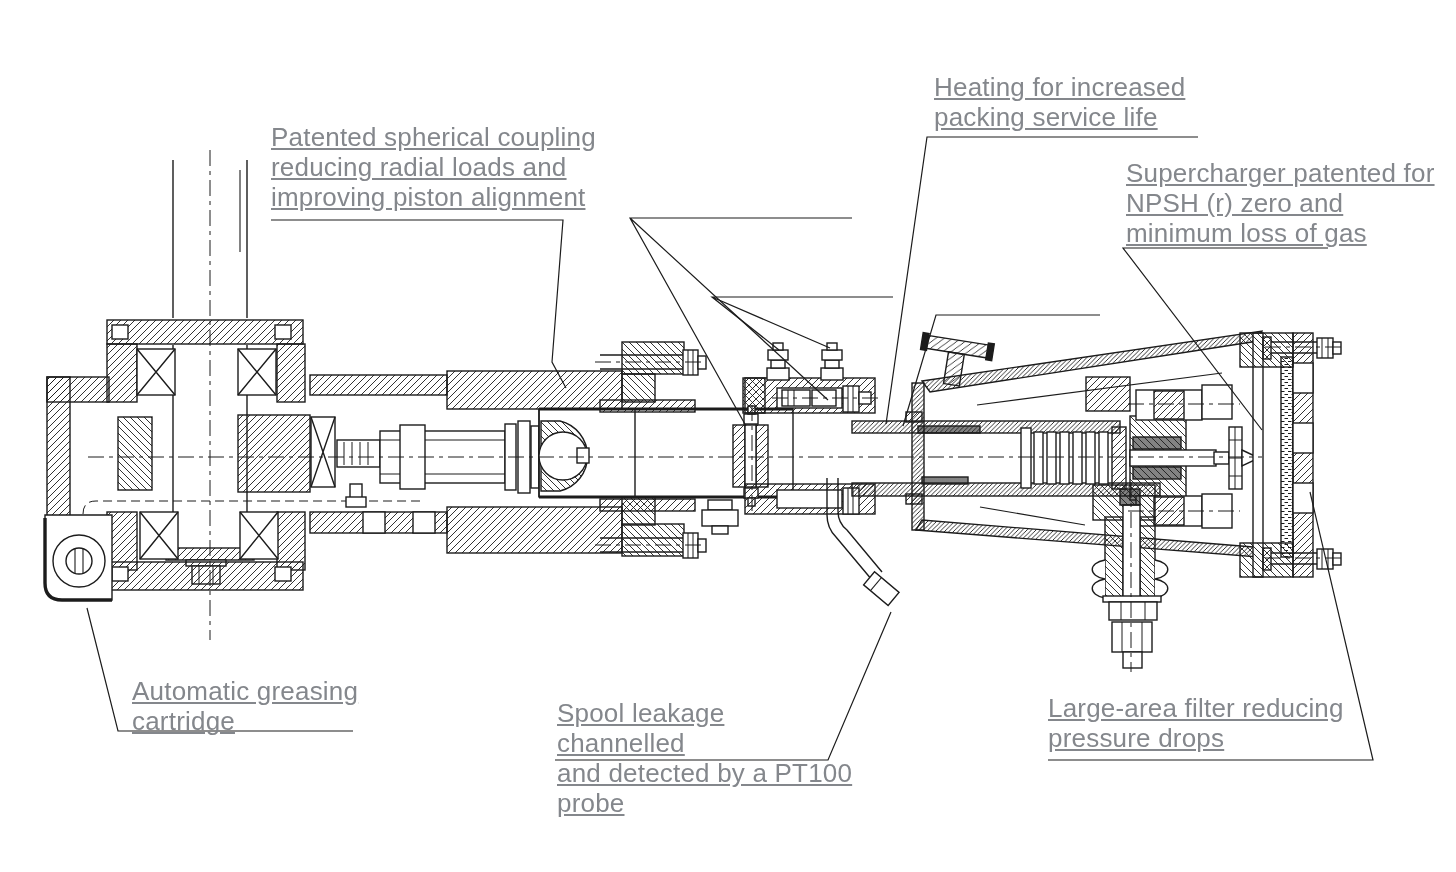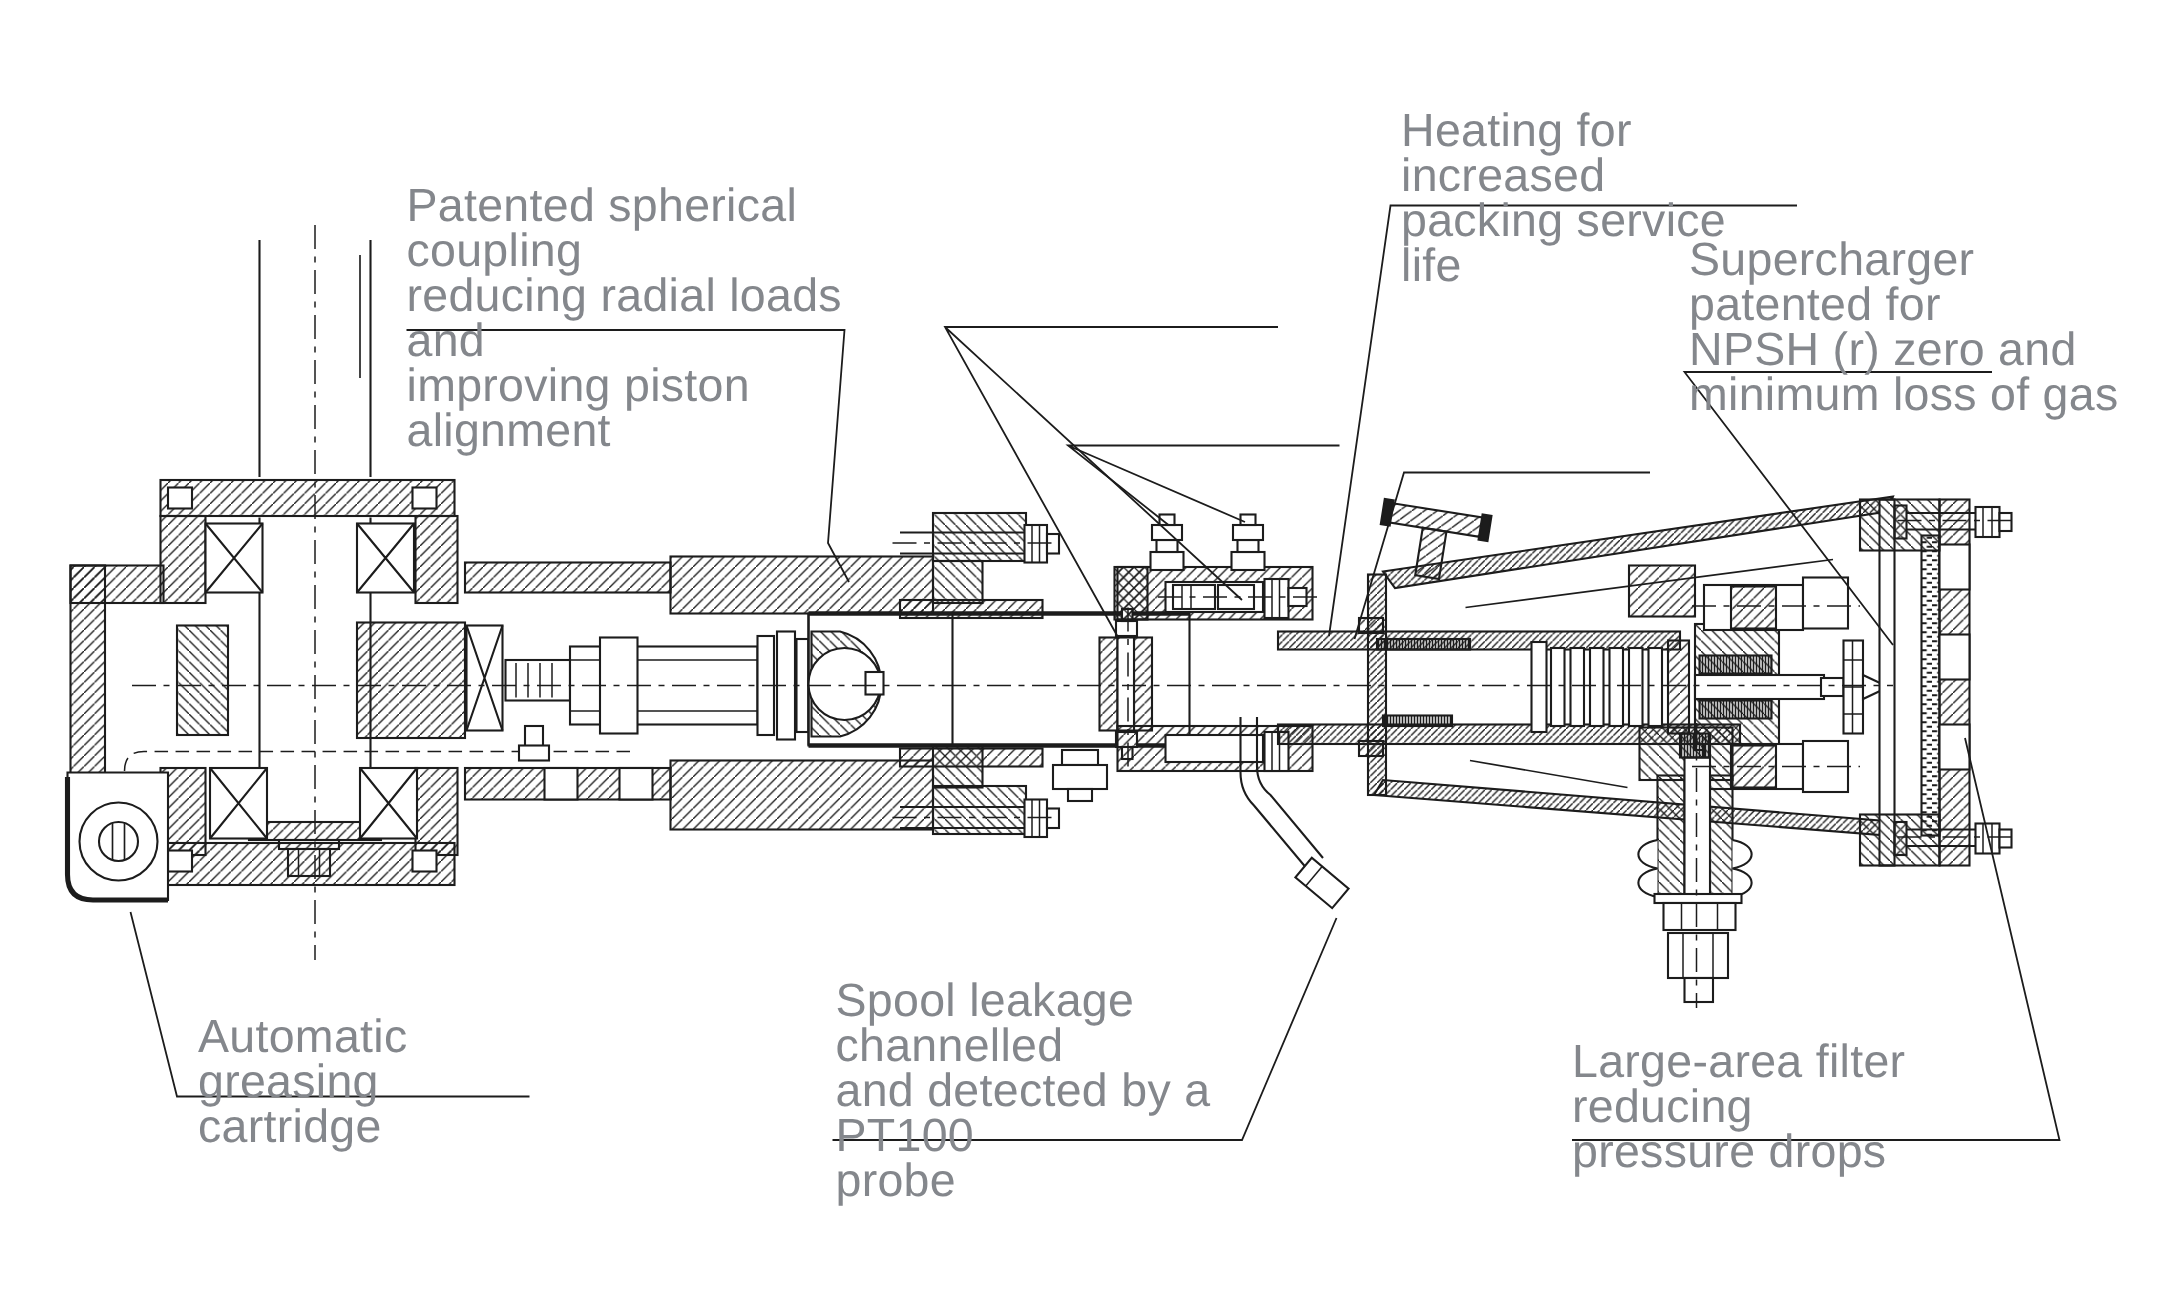--- a/index.html
+++ b/index.html
@@ -2,22 +2,22 @@
 <html><head>
 <meta charset="utf-8">
 <style>
   html,body{margin:0;padding:0;background:#ffffff;}
   .stage{
     position:relative;width:1456px;height:872px;background:#ffffff;
     font-family:"Liberation Sans",sans-serif;overflow:hidden;
   }
   .stage svg{position:absolute;left:0;top:0;}
   .lbl{
-    position:absolute;color:#84878c;font-size:31px;line-height:30px;
-    white-space:pre-line;letter-spacing:.2px;
+    position:absolute;color:#84878c;font-size:26px;line-height:30px;
+    white-space:pre-line;letter-spacing:.2px;text-decoration:underline;
   }
 </style>
 </head>
 <body>
 
 <div class="stage">
 
 <svg width="1456" height="872" viewBox="0 0 1456 872">
   <defs>
     <pattern id="h1" width="7" height="7" patternUnits="userSpaceOnUse">
@@ -345,20 +345,20 @@
 packing service life</div>
 
 
 <div class="lbl" style="left:1126px;top:158px;width:310px">Supercharger patented for
 NPSH (r) zero and
 minimum loss of gas</div>
 
 <div class="lbl" style="left:132px;top:676px;width:240px">Automatic greasing
 cartridge</div>
 
-<div class="lbl" style="left:557px;top:652px;width:300px">Spool leakage channelled
+<div class="lbl" style="left:557px;top:698px;width:300px">Spool leakage channelled
 and detected by a PT100
 probe</div>
 
 <div class="lbl" style="left:1048px;top:693px;width:340px">Large-area filter reducing
 pressure drops</div>
 
 </div>
 
 </body></html>

